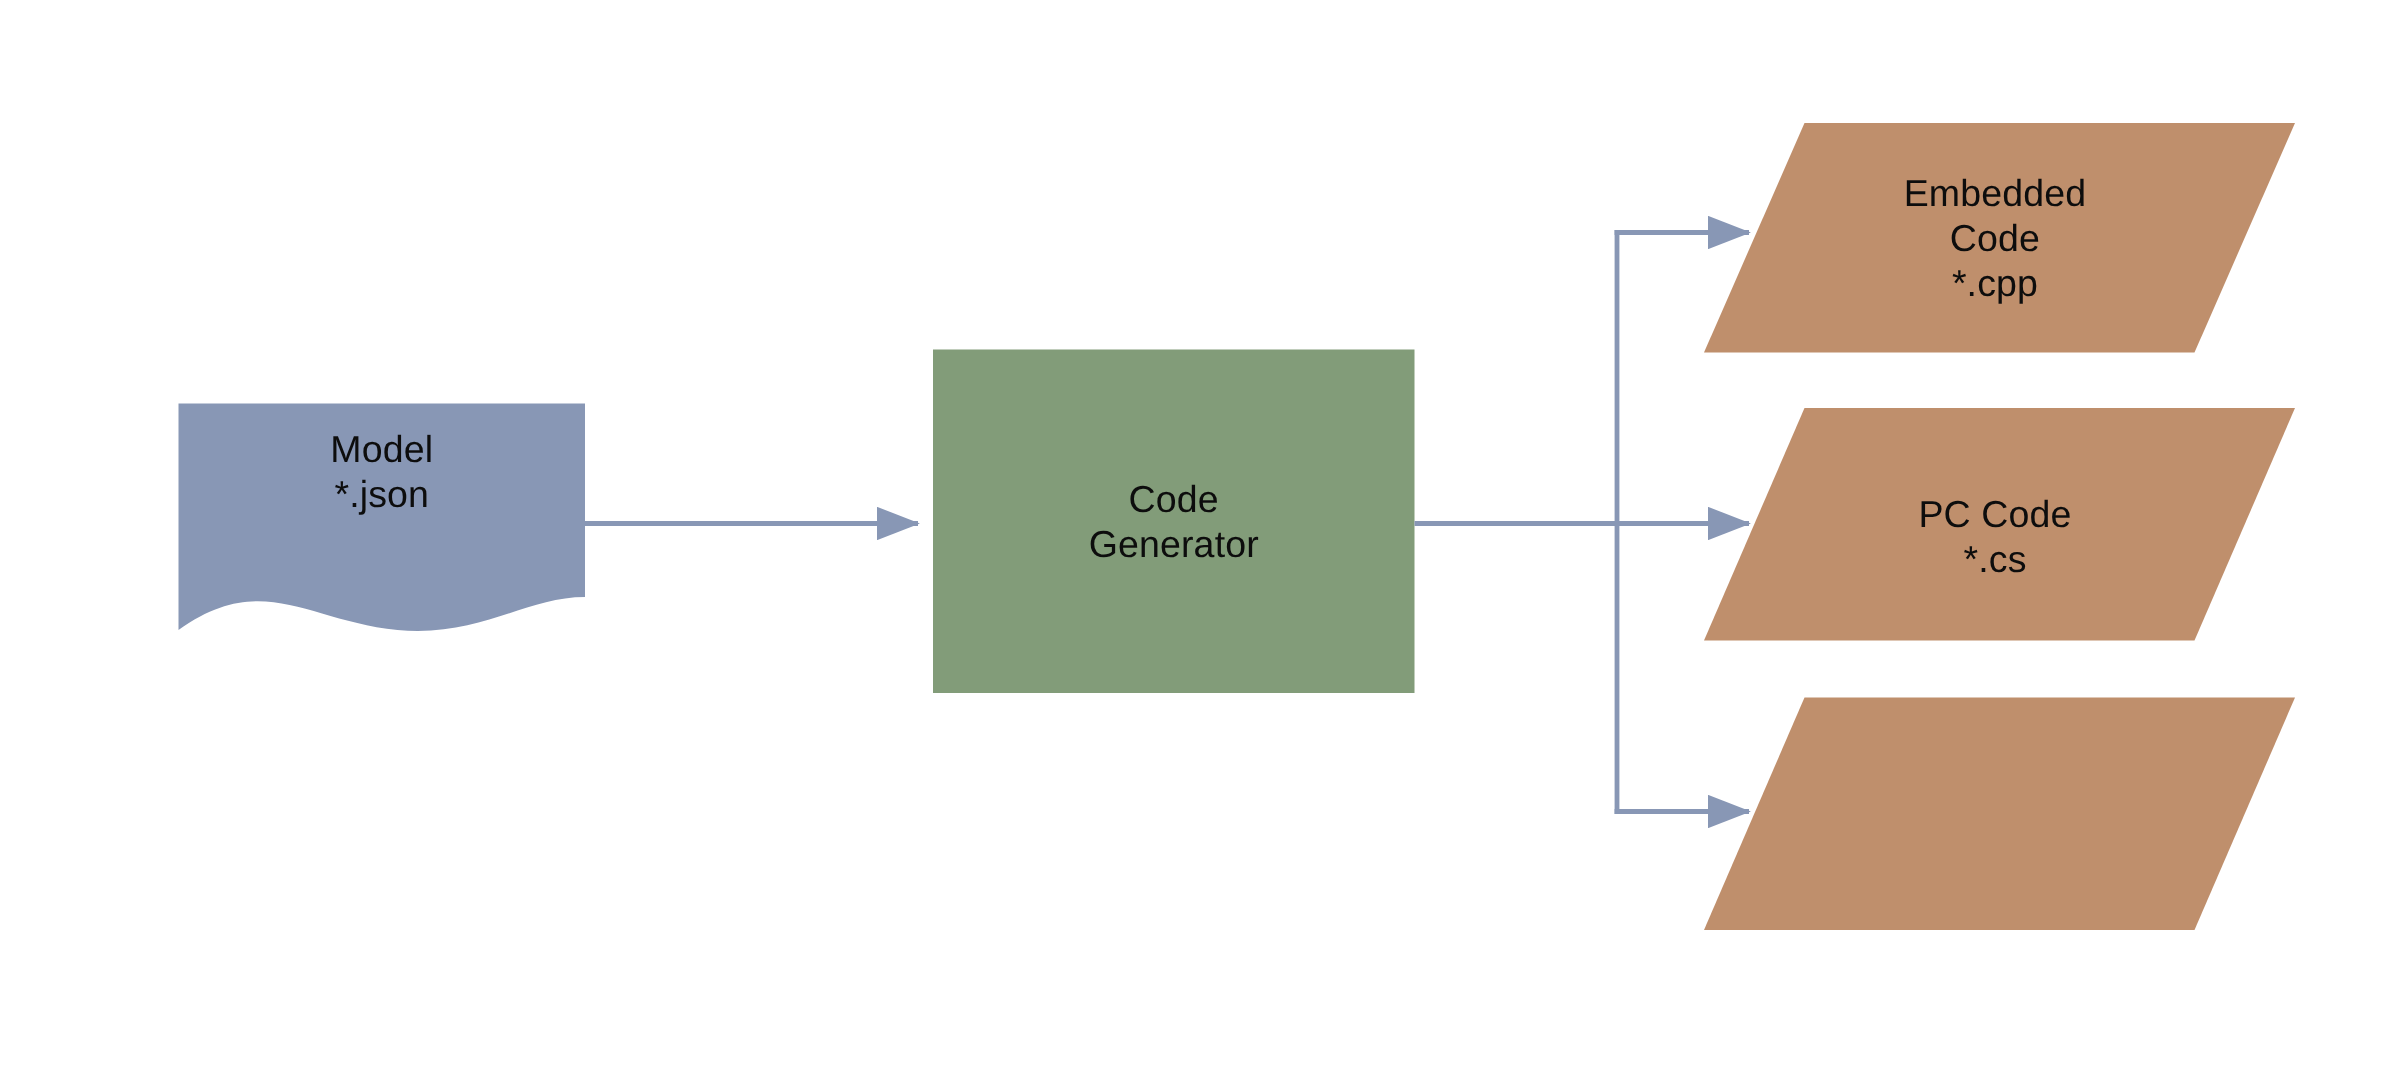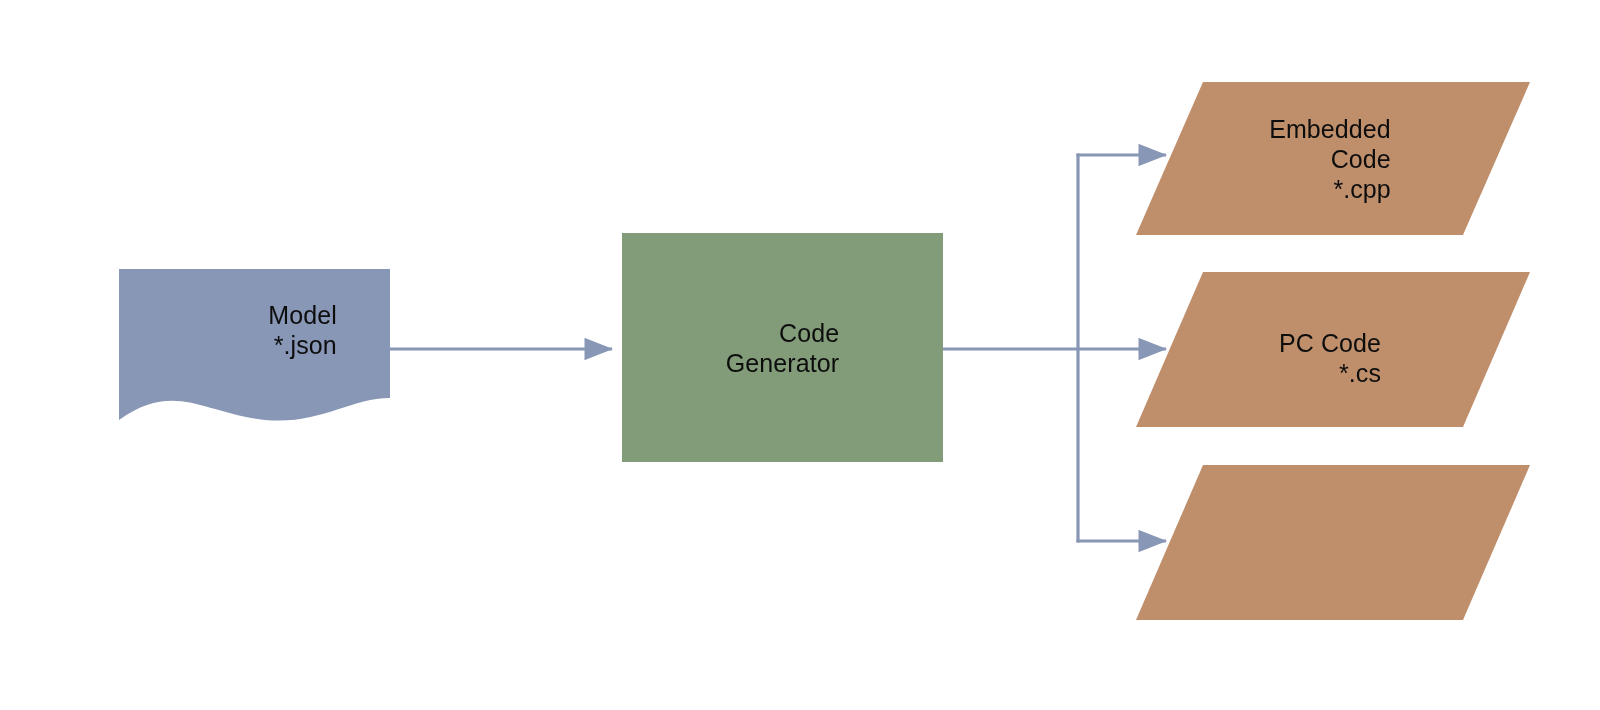--- a/index.html
+++ b/index.html
@@ -28,21 +28,21 @@
   }
   #shape-layer { z-index: 1; }
   #connector-layer { z-index: 2; }
   #label-layer { z-index: 3; }
 
   .node-label {
     position: absolute;
     display: flex;
     align-items: center;
     justify-content: center;
-    text-align: right;
+    text-align: center;
     color: #0d0d0d;
     font-size: 25px;
     line-height: 1.2;
     letter-spacing: 0.1px;
     white-space: pre-line;
     pointer-events: none;
   }
 </style>
 </head>
 <body>
@@ -79,21 +79,21 @@
 
     <line x1="1076.4" y1="155" x2="1166" y2="155" stroke="#8897b5" stroke-width="3.2" marker-end="url(#arrowhead)"></line>
 
     <line x1="1078" y1="349" x2="1166" y2="349" stroke="#8897b5" stroke-width="3.2" marker-end="url(#arrowhead)"></line>
 
     <line x1="1076.4" y1="541" x2="1166" y2="541" stroke="#8897b5" stroke-width="3.2" marker-end="url(#arrowhead)"></line>
   </svg>
 
   <div class="layer" id="label-layer">
 
-    <div class="node-label" style="left:119px; top:290px; width:271px; height:80px;padding-left:48px;">Model
+    <div class="node-label" style="left:119px; top:275px; width:271px; height:80px;">Model
 *.json</div>
 
     <div class="node-label" style="left:622px; top:233px; width:321px; height:229px;">Code
 Generator</div>
 
     <div class="node-label" style="left:1180px; top:82px; width:300px; height:153px;">Embedded
 Code
 *.cpp</div>
 
     <div class="node-label" style="left:1180px; top:272px; width:300px; height:171px;">PC Code

